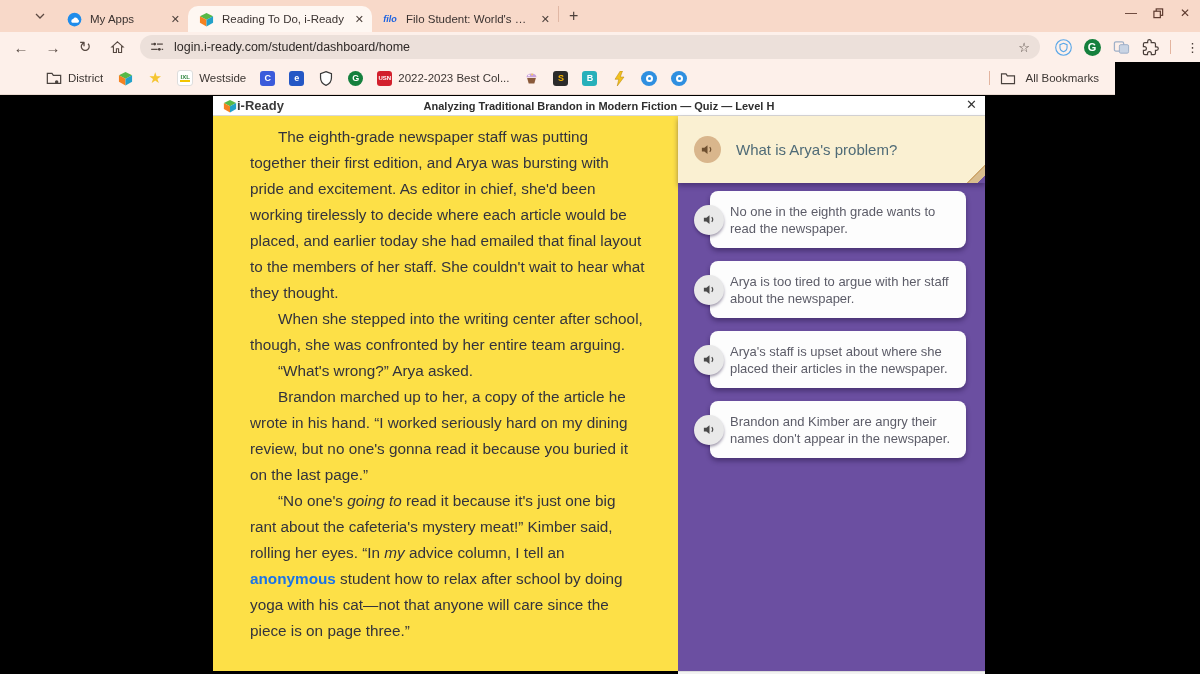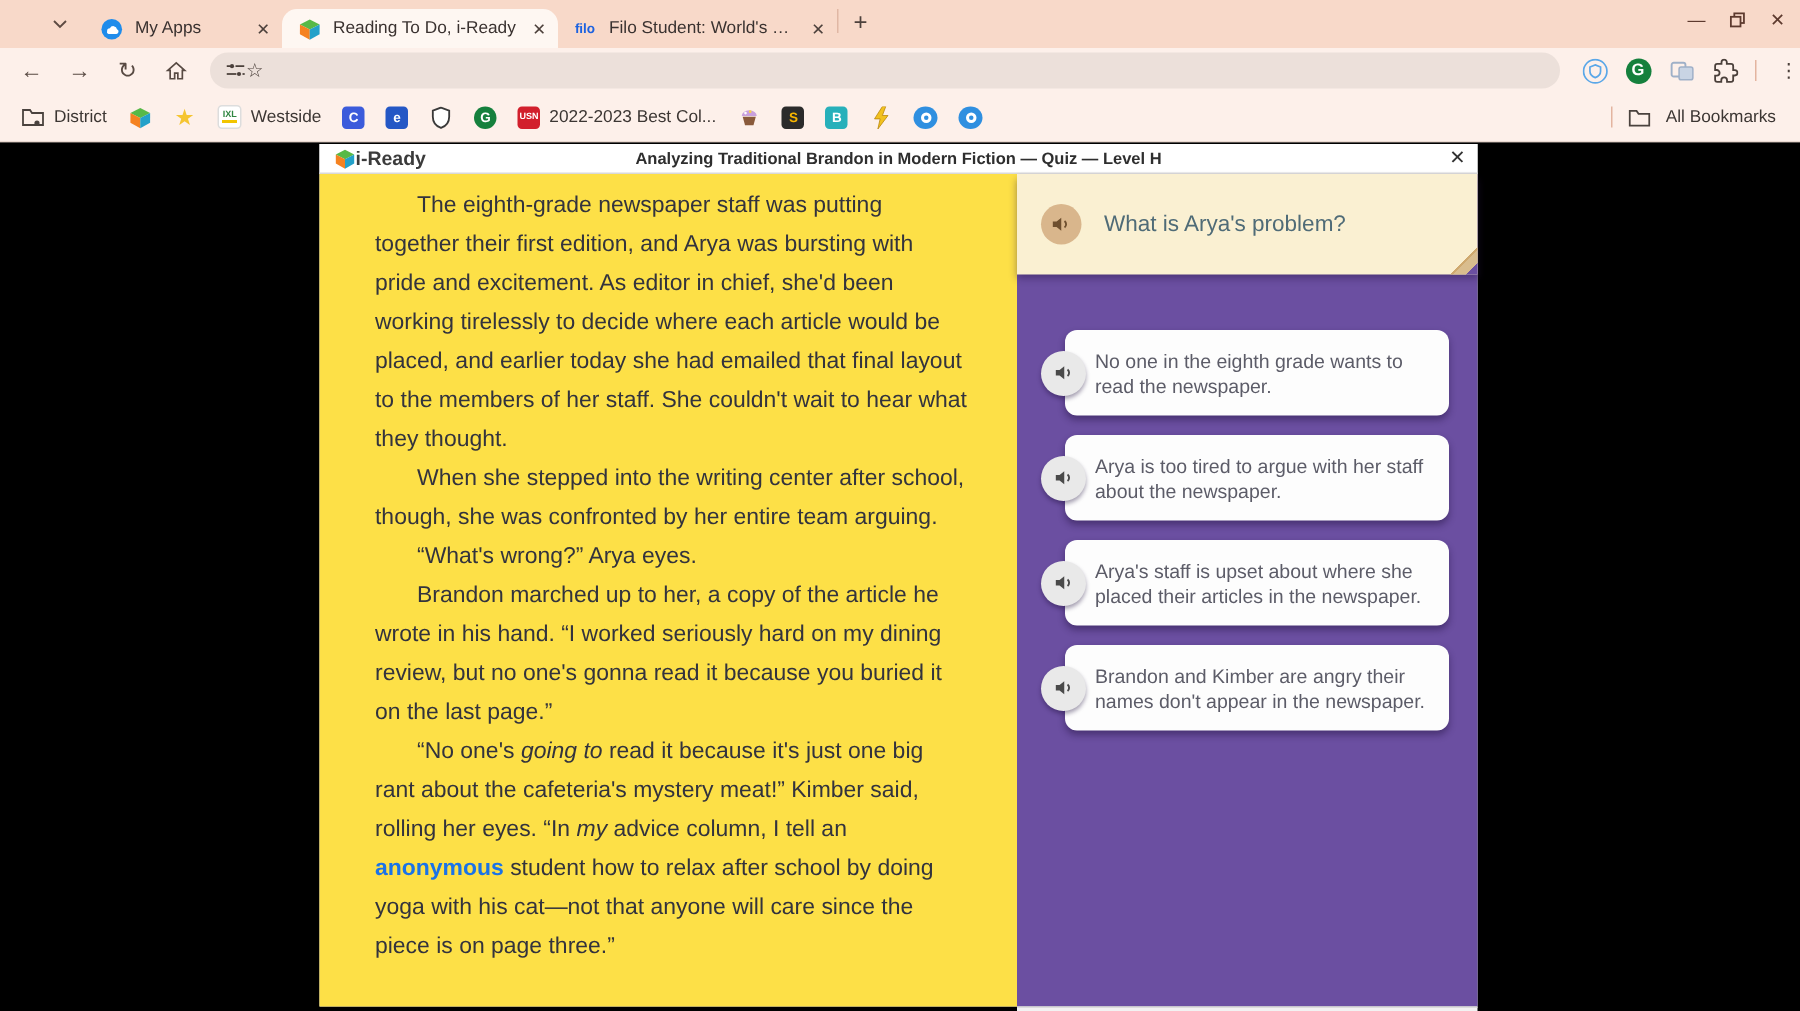--- a/index.html
+++ b/index.html
@@ -8,42 +8,42 @@
   .screen { position:relative; width:1200px; height:674px; }
 
   
   .tabstrip { position:absolute; left:0; top:0; width:1200px; height:32px; background:#f8d9c9;
     display:flex; align-items:flex-end; }
   .tab-chevron { width:20px; height:20px; margin:0 6px 6px 30px; display:flex; align-items:center;
     justify-content:center; color:#5d4a42; }
   .tab { height:26px; display:flex; align-items:center; padding:0 8px 0 10px; border-radius:10px 10px 0 0;
     font-size:11.5px; color:#3a3230; }
   .tab.active { background:#fef7f2; }
-  .tab .fav { width:16px; height:16px; margin-right:8px; display:flex; align-items:center; justify-content:center; flex:0 0 16px; }
+  .tab .fav { width:16px; height:16px; margin-right:8px; display:flex; align-items:center; justify-content:center; flex:0 0 16px;font-style:italic; }
   .tab .tlabel { flex:1; white-space:nowrap; overflow:hidden; text-overflow:ellipsis; }
   .tab .tclose { margin-left:8px; font-size:11px; color:#4d413c; cursor:pointer; }
   .newtab { margin:0 0 7px 10px; font-size:16px; color:#4d413c; }
   .tab-sep { width:1px; height:16px; background:#e0b7a4; margin-bottom:10px; }
   .winctl { position:absolute; right:10px; top:6px; display:flex; gap:16px; color:#5d3a2e; font-size:12px; align-items:center; }
 
   .toolbar { position:absolute; left:0; top:32px; width:1200px; height:30px; background:#fdf0ea;
     display:flex; align-items:center; }
   .navbtn { width:22px; text-align:center; font-size:15px; color:#584a43; margin-left:10px; }
   .omnibox { margin-left:12px; width:900px; height:24px; background:#ece0da; border-radius:12px;
     display:flex; align-items:center; padding:0 10px; }
   .omnibox .tune { width:14px; height:14px; color:#4a3f3a; }
   .omnibox .url { font-size:12.5px; color:#2f2a28; margin-left:10px; flex:1; }
   .omnibox .star { font-size:13px; color:#4a3f3a; }
   .ext-row { display:flex; align-items:center; gap:11px; margin-left:14px; }
   .ext { width:18px; height:18px; display:flex; align-items:center; justify-content:center; }
   .vsep { width:1px; height:14px; background:#e3b49f; }
   .kebab { color:#4a3f3a; font-size:13px; letter-spacing:0; margin-left:4px; }
 
-  .bookmarks { position:absolute; left:0; top:62px; width:1200px; height:33px; background:#fdf0ea;
-    border-bottom:1px solid #ead9d0; display:flex; align-items:center; font-size:11.5px; color:#3c3633; }
+  .bookmarks { position:absolute; left:0; top:62px; width:1115px; height:33px; background:#fdf0ea;
+    border-bottom:1px solid #ead9d0; display:flex; align-items:center; font-size:11.5px; color:#3c3633;padding-left:32px; }
   .bm { display:flex; align-items:center; gap:6px; margin-left:14px; white-space:nowrap; }
   .bm .bicon { width:16px; height:16px; display:flex; align-items:center; justify-content:center;
     font-size:10px; font-weight:bold; border-radius:3px; flex:0 0 16px; }
   .bm-right { margin-left:auto; display:flex; align-items:center; gap:10px; margin-right:16px; }
 
   
   .sq { width:15px; height:15px; border-radius:3px; color:#fff; font-size:9px; font-weight:bold;
     display:flex; align-items:center; justify-content:center; }
 
   
@@ -66,21 +66,21 @@
   
   .qpane { position:absolute; left:465px; top:20px; width:307px; height:555px; background:#6b4fa1; }
   .qheader { position:relative; width:307px; height:67px; background:#faf0d2;
     box-shadow:0 3px 5px rgba(40,20,70,.45); display:flex; align-items:center; padding:0 16px; }
   .qheader .fold { position:absolute; right:0; bottom:0; width:18px; height:18px;
     background:linear-gradient(135deg,#faf0d2 0 49%,#cfa96f 49% 55%,#d9bd8e 55% 78%,#6b4fa1 78% 100%); }
   .spk { border-radius:50%; display:flex; align-items:center; justify-content:center; flex:0 0 auto; }
   .spk.q { width:27px; height:27px; background:#d9b68c; color:#6e4f2f; }
   .qtext { margin-left:15px; font-size:15px; color:#4f6b77;text-align:center; }
 
-  .answers { padding-top:37px; }
+  .answers { padding-top:8px; }
   .answer { position:relative; margin:0 19px 13px 32px; min-height:57px; background:#fdfdfd;
     border-radius:8px; box-shadow:0 3px 5px rgba(30,15,60,.45); display:flex; align-items:center;
     padding:10px 12px 10px 20px; cursor:pointer; }
   .answer .atext { font-size:13px; line-height:17px; color:#5c5c68; }
   .answer .spk.a { position:absolute; left:-16px; top:50%; transform:translateY(-50%);
     width:30px; height:30px; background:#e9e9e9; color:#4a4a4a; box-shadow:0 2px 3px rgba(30,15,60,.4); }
 
   
   .controls { position:absolute; left:465px; top:575px; width:307px; height:34px; background:#f2f2f2;
     border-top:1px solid #dcdcdc; display:flex; align-items:center; padding:0 8px; }
@@ -151,20 +151,21 @@
       <span class="tune">
         <svg width="14" height="14" viewBox="0 0 24 24" fill="currentColor">
             <circle cx="8" cy="7" r="2.4"></circle>
             <rect x="2" y="6" width="4" height="2"></rect>
             <rect x="12" y="6" width="10" height="2"></rect>
             <circle cx="16" cy="16" r="2.4"></circle>
             <rect x="2" y="15" width="11" height="2"></rect>
             <rect x="20" y="15" width="2.5" height="2"></rect>
           </svg>
       </span>
+      <span class="url">login.i-ready.com/student/dashboard/home</span>
       <span class="star">☆</span>
     </div>
     <div class="ext-row">
       <span class="ext">
         <svg width="17" height="17" viewBox="0 0 24 24">
             <circle cx="12" cy="12" r="11" fill="none" stroke="#5aa7e8" stroke-width="1.6"></circle>
             <path d="M12 6l5 2v4c0 3-2.2 5-5 6-2.8-1-5-3-5-6V8z" fill="none" stroke="#5aa7e8" stroke-width="1.6"></path>
           </svg>
       </span>
       <span class="ext">
@@ -290,21 +291,21 @@
               <polygon points="15,4.6 8,8.2 8,15.5 15,11.5" fill="#23a1c9"></polygon>
             </svg>
           <span>i-Ready</span>
         </span>
         <span class="ir-close">✕</span>
       </div>
 
       <div class="passage">
           <p><span>The eighth-grade newspaper staff was putting together their first edition, and Arya was bursting with pride and excitement. As editor in chief, she'd been working tirelessly to decide where each article would be placed, and earlier today she had emailed that final layout to the members of her staff. She couldn't wait to hear what they thought.</span></p>
           <p><span>When she stepped into the writing center after school, though, she was confronted by her entire team arguing.</span></p>
-          <p><span>“What's wrong?” Arya eyes.</span></p>
+          <p><span>“What's wrong?” Arya asked.</span></p>
           <p><span>Brandon marched up to her, a copy of the article he wrote in his hand. “I worked seriously hard on my dining review, but no one's gonna read it because you buried it on the last page.”</span></p>
           <p><span>“No one's </span><em>going to</em><span> read it because it's just one big rant about the cafeteria's mystery meat!” Kimber said, rolling her eyes. “In </span><em>my</em><span> advice column, I tell an </span><a href="#" class="vocab-link">anonymous</a><span> student how to relax after school by doing yoga with his cat—not that anyone will care since the piece is on page three.”</span></p>
         </div>
 
       <div class="qpane">
         <div class="qheader">
           <span class="spk q">
             <svg width="15" height="15" viewBox="0 0 24 24" fill="currentColor">
                 <path d="M3 9v6h4l5 4V5L7 9H3z"></path>
                 <path d="M15.5 8.5a4.5 4.5 0 010 7" fill="none" stroke="currentColor" stroke-width="2"></path>

